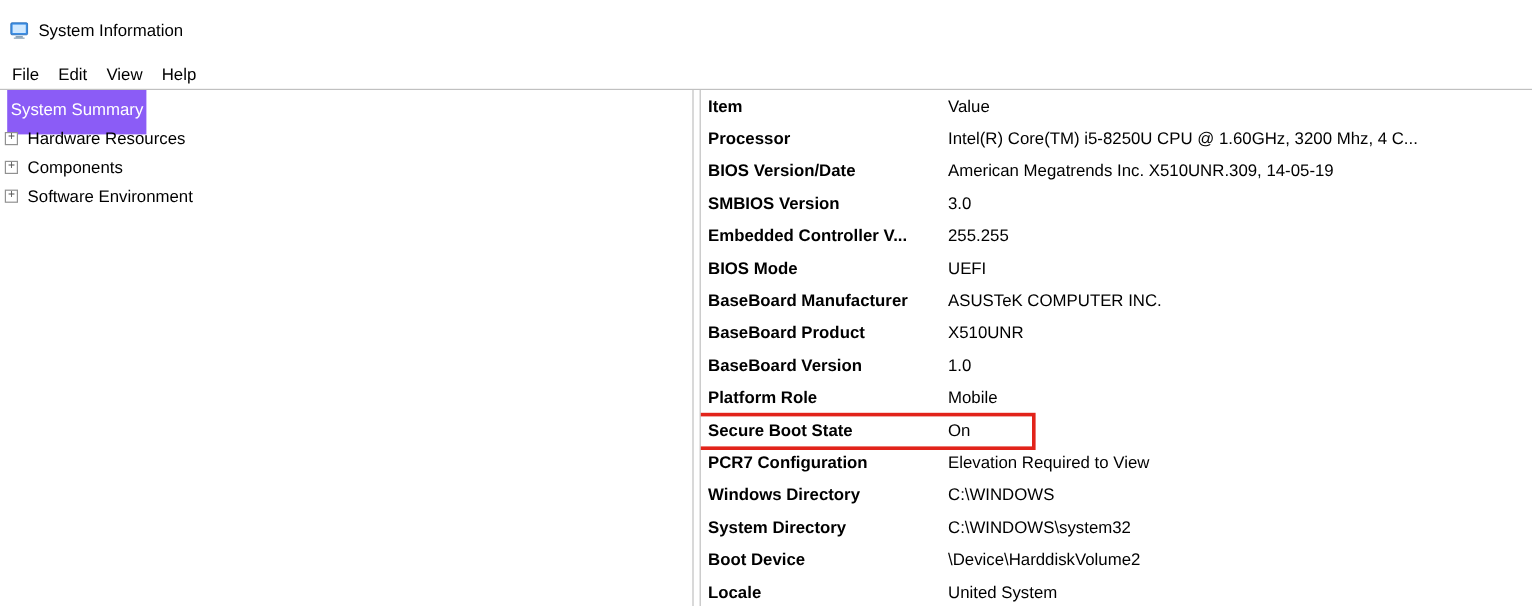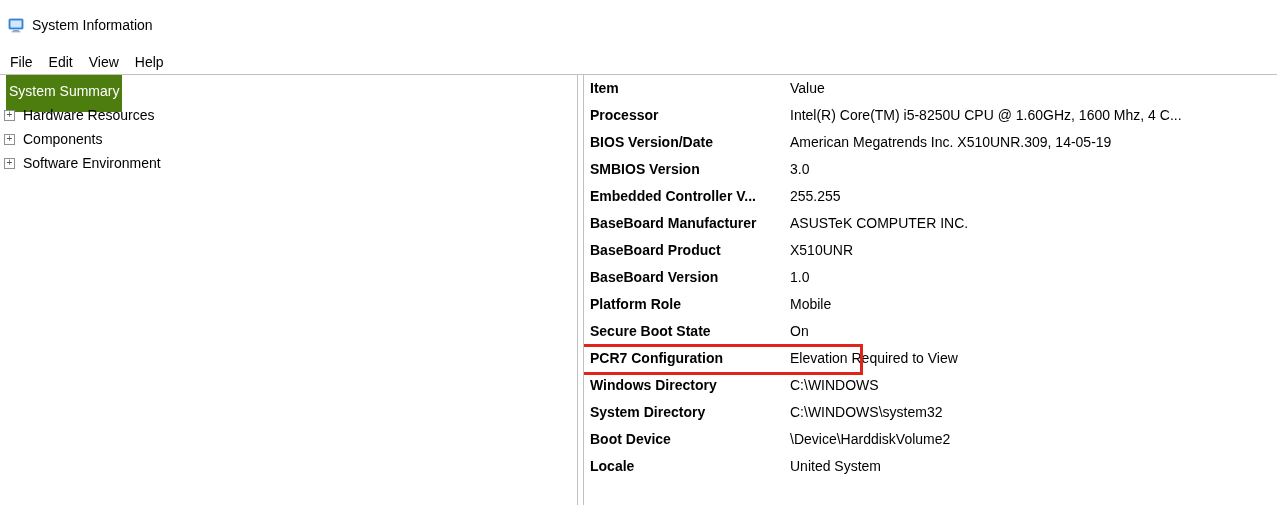--- a/index.html
+++ b/index.html
@@ -86,21 +86,21 @@
       display: inline-flex;
       align-items: center;
       justify-content: center;
       font-size: 10px;
       line-height: 1;
       color: #555;
       margin-right: 6px;
       background: #fff;
     }
     .tree .selected .label {
-      background: #4d7c0f;
+      background: #8b5cf6;
       color: #fff;
       padding: 13px 3px;
     }
     .tree .label {
       padding: 1px 2px;
     }
     .kvtable {
       width: 100%;
       border-collapse: collapse;
     }
@@ -186,33 +186,37 @@
         <table class="kvtable">
           <thead>
             <tr>
               <td class="col-item">Item</td>
               <td class="col-value">Value</td>
             </tr>
           </thead>
           <tbody id="rows-body">
           <tr>
                 <td class="col-item">Processor</td>
-                <td class="col-value">Intel(R) Core(TM) i5-8250U CPU @ 1.60GHz, 1600 Mhz, 4 C...</td>
+                <td class="col-value">Intel(R) Core(TM) i5-8250U CPU @ 1.60GHz, 3200 Mhz, 4 C...</td>
               </tr>
               <tr>
                 <td class="col-item">BIOS Version/Date</td>
                 <td class="col-value">American Megatrends Inc. X510UNR.309, 14-05-19</td>
               </tr>
               <tr>
                 <td class="col-item">SMBIOS Version</td>
                 <td class="col-value">3.0</td>
               </tr>
               <tr>
                 <td class="col-item">Embedded Controller V...</td>
                 <td class="col-value">255.255</td>
+              </tr>
+              <tr>
+                <td class="col-item">BIOS Mode</td>
+                <td class="col-value">UEFI</td>
               </tr>
               <tr>
                 <td class="col-item">BaseBoard Manufacturer</td>
                 <td class="col-value">ASUSTeK COMPUTER INC.</td>
               </tr>
               <tr>
                 <td class="col-item">BaseBoard Product</td>
                 <td class="col-value">X510UNR</td>
               </tr>
               <tr>

